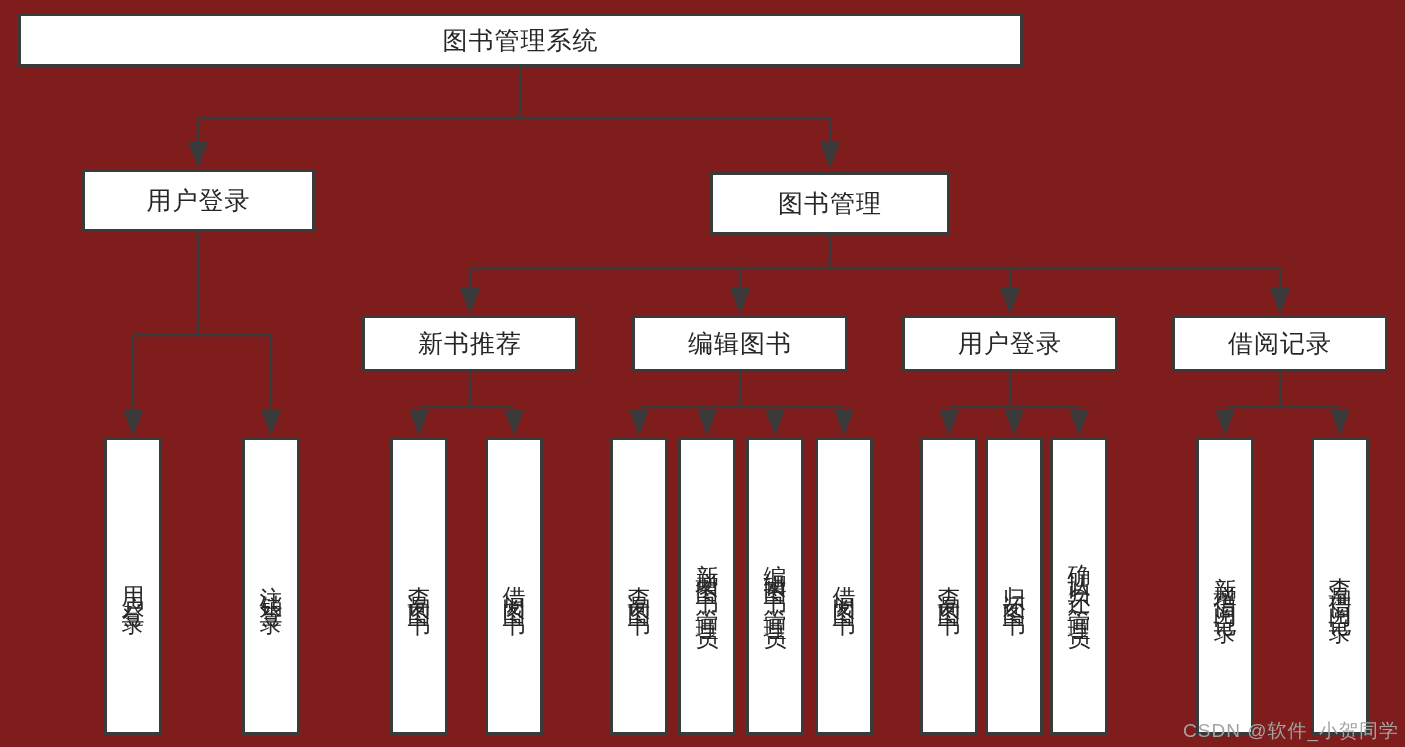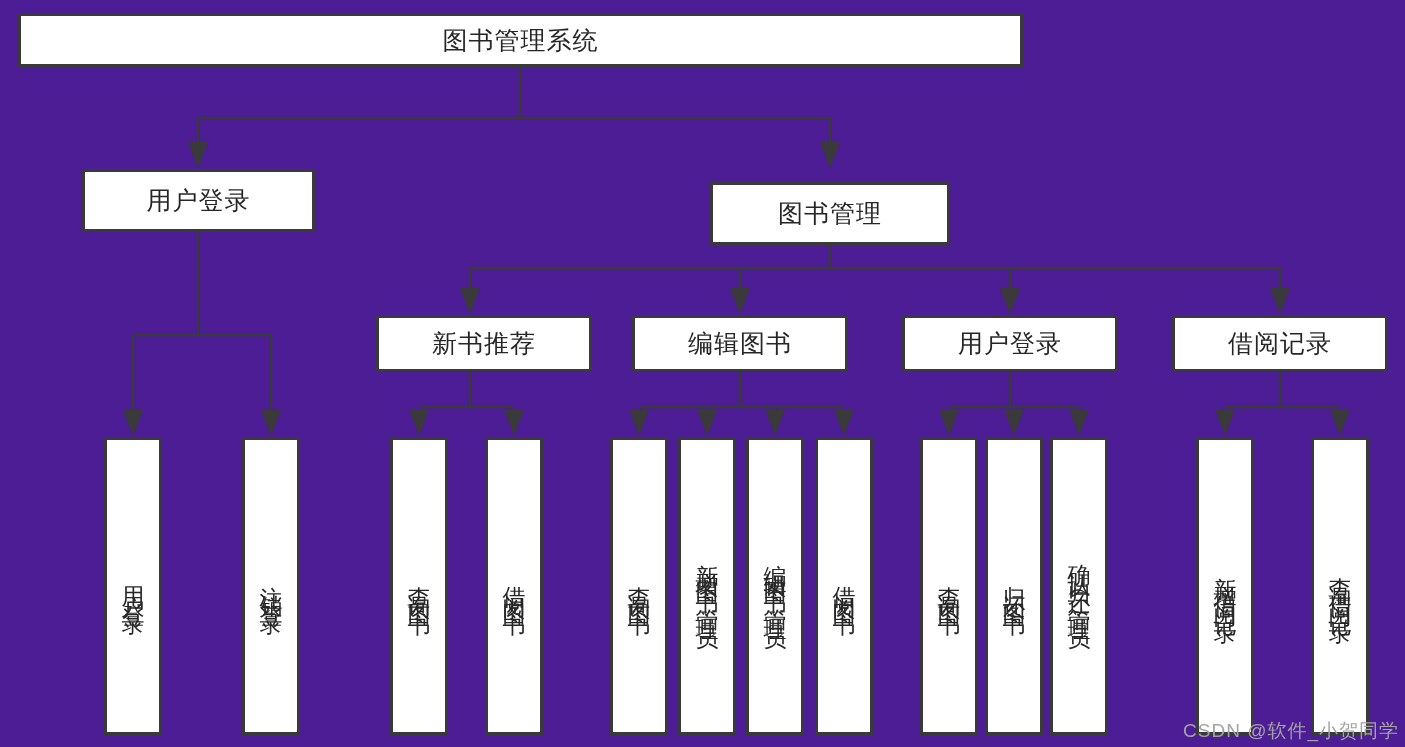--- a/index.html
+++ b/index.html
@@ -1,41 +1,41 @@
 <!DOCTYPE html>
 <html><head>
 <meta charset="utf-8">
 <style>
   html,body{margin:0;padding:0;background:#ffffff;}
   .stage{
     position:relative;
     width:1405px;height:747px;
-    background:#4c1d95;
+    background:#7f1d1d;
     font-family:"Liberation Sans","DejaVu Sans",sans-serif;
     overflow:hidden;
   }
   .wires{position:absolute;left:0;top:0;width:1405px;height:747px;}
   .box{
     position:absolute;
     background:#ffffff;
     border:3px solid #3a3a3a;
     box-sizing:border-box;
     display:flex;
     align-items:center;
     justify-content:center;
     color:#262626;
     font-size:25px;
     letter-spacing:1px;
     white-space:nowrap;
   }
   .root{left:18px;top:13px;width:1005px;height:54px;}
   .l2a{left:82px;top:169px;width:233px;height:63px;}
-  .l2b{left:710px;top:182px;width:240px;height:63px;}
+  .l2b{left:710px;top:172px;width:240px;height:63px;}
   .l3{top:315px;width:216px;height:57px;}
-  .l3a{left:376px;}
+  .l3a{left:362px;}
   .l3b{left:632px;}
   .l3c{left:902px;}
   .l3d{left:1172px;}
   .leaf{
     top:437px;width:58px;height:298px;
     writing-mode:vertical-rl;
     text-orientation:mixed;
     font-size:23px;
     letter-spacing:9px;
     line-height:1;

